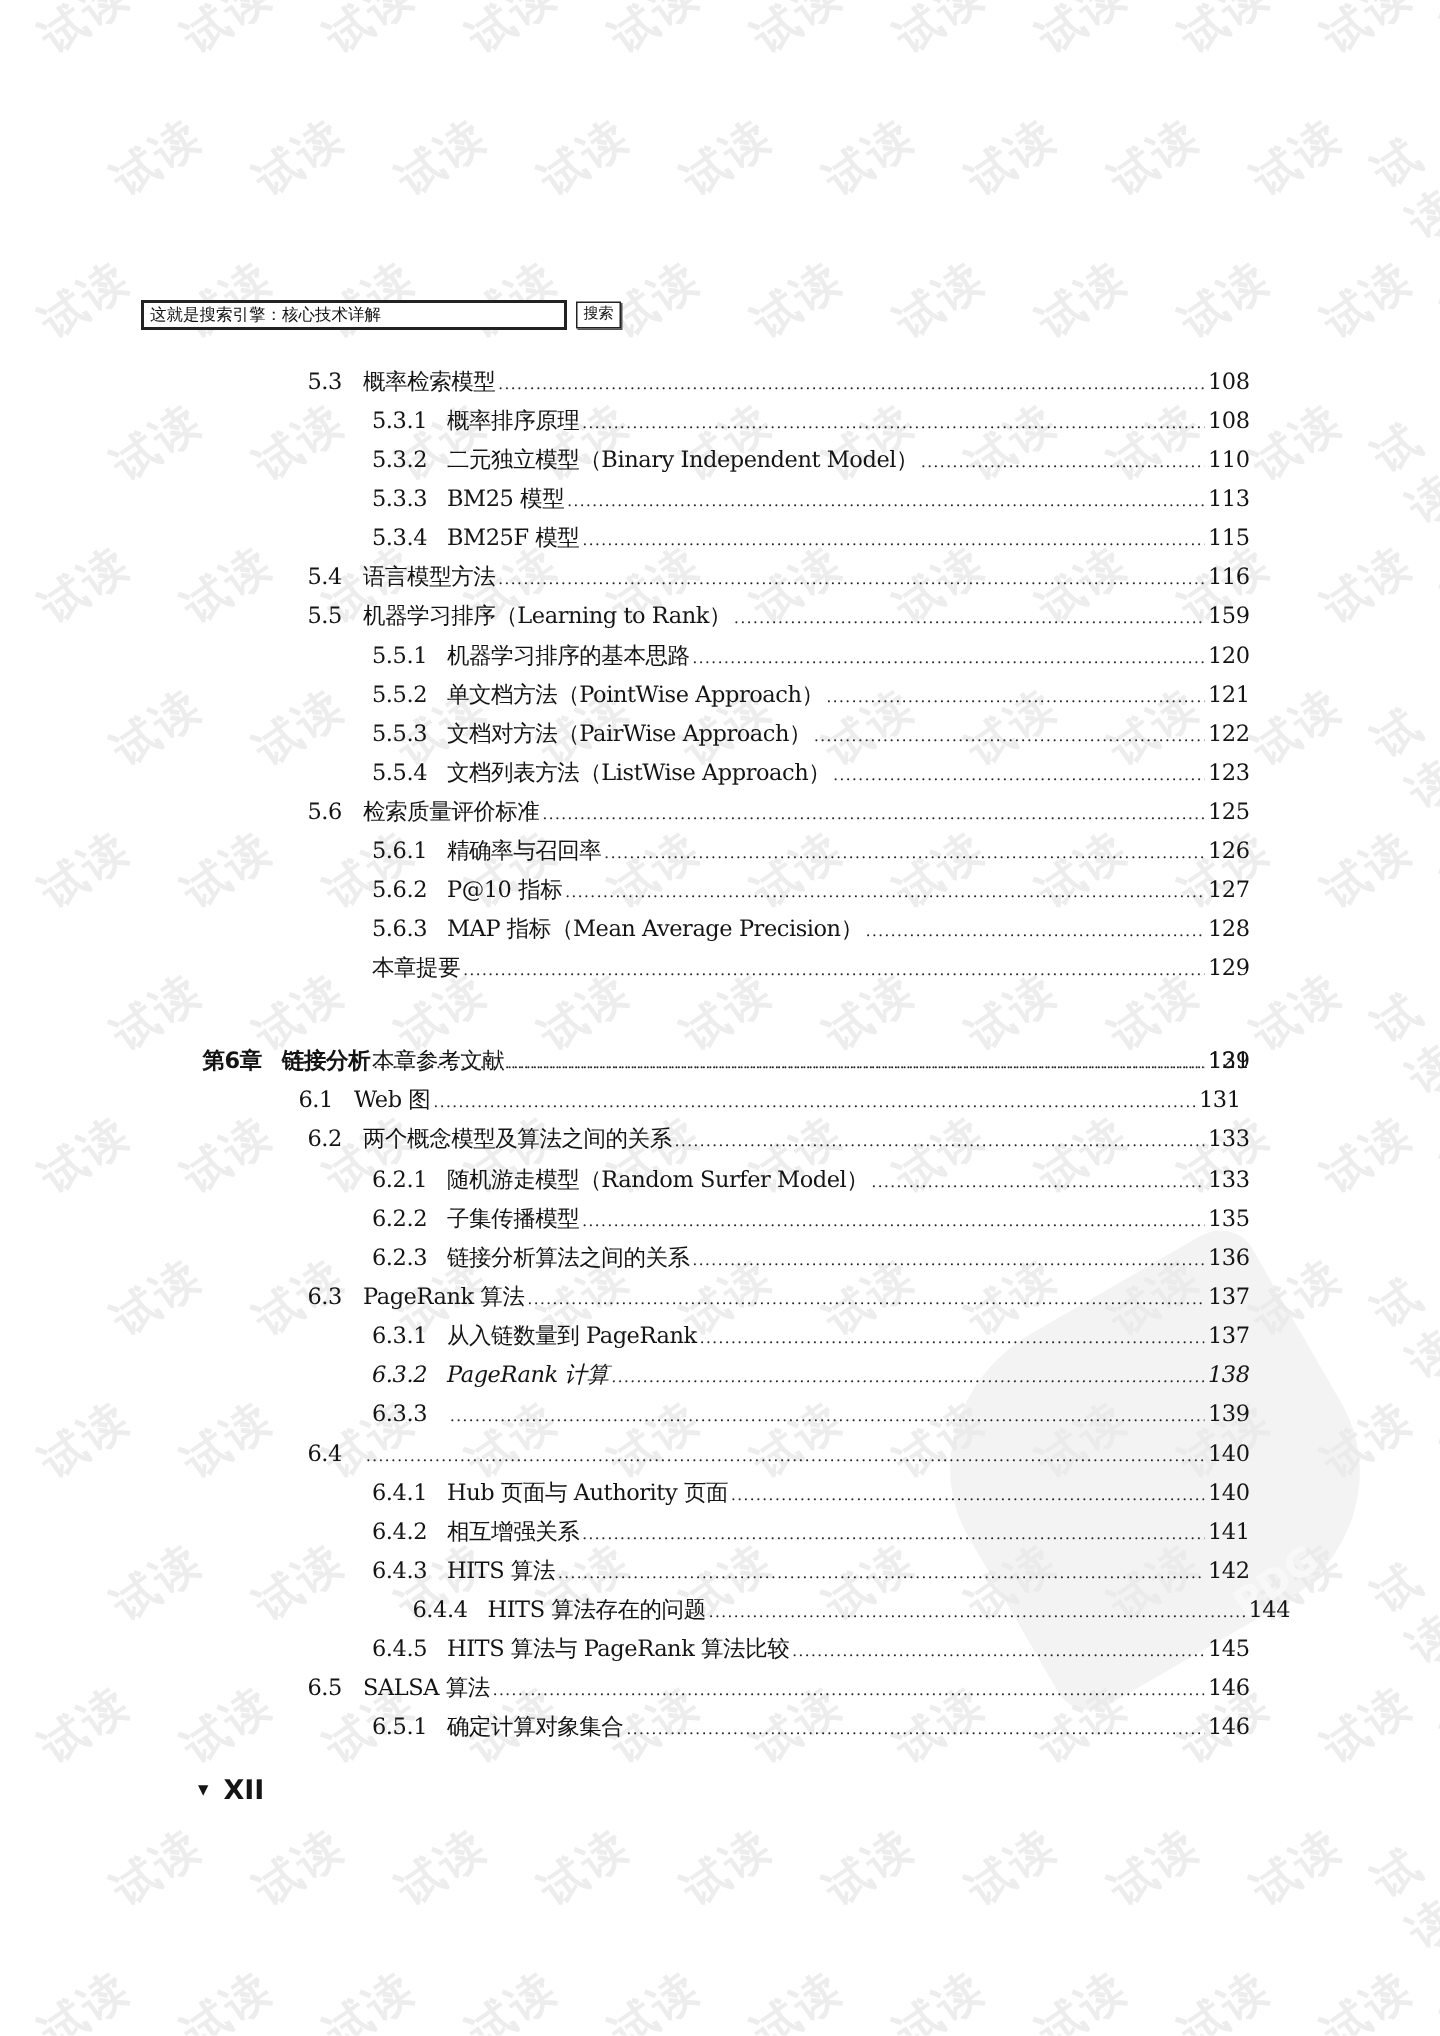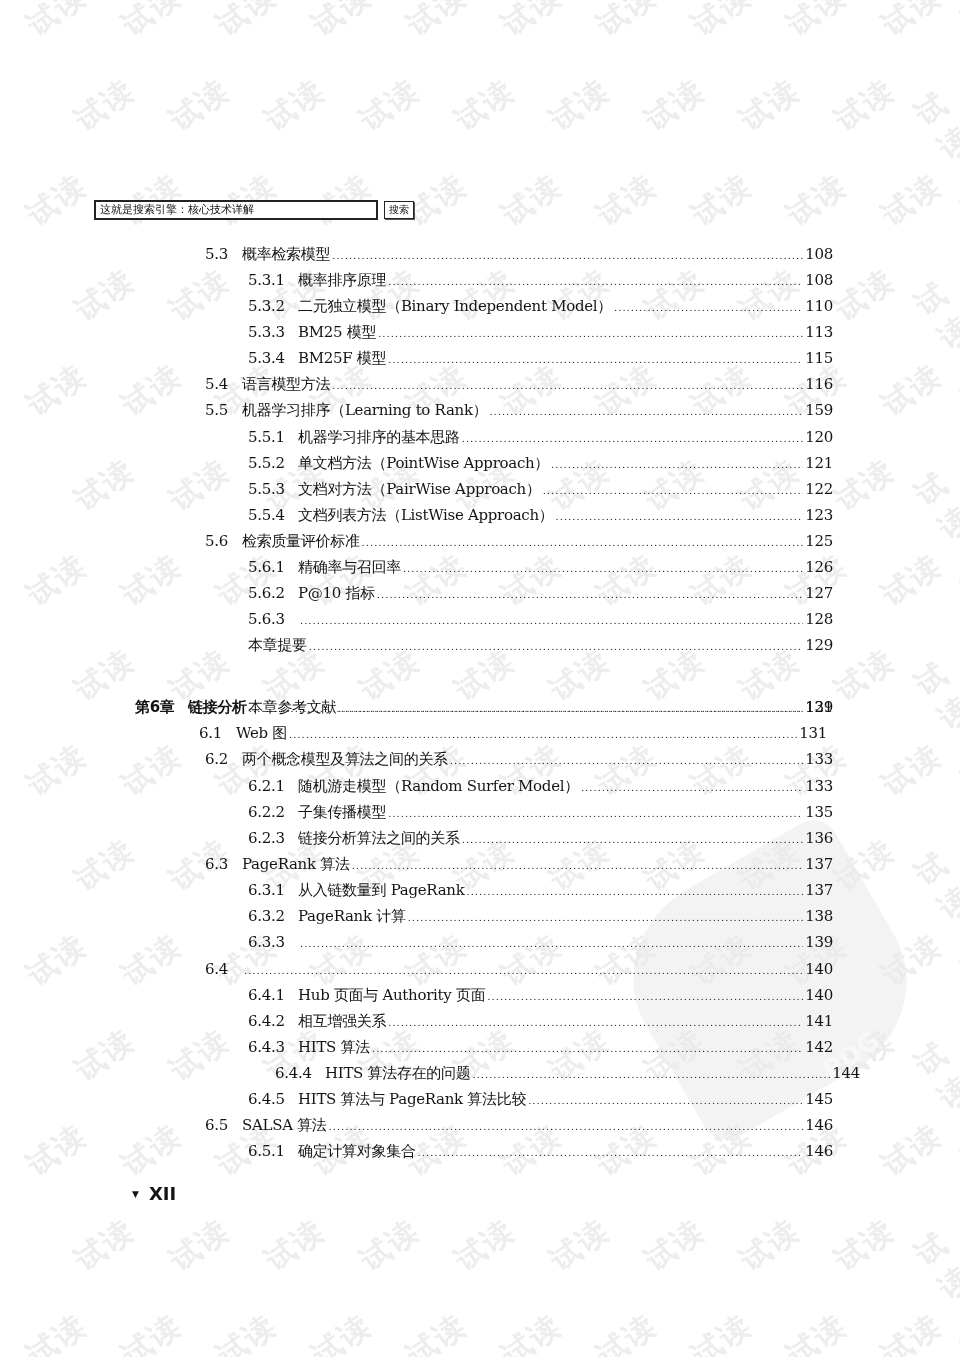--- a/index.html
+++ b/index.html
@@ -309,20 +309,21 @@
       <span class="page">126</span>
     </div>
     <div class="row lvl3" style="top: 582px; left: 248px; width: 585px;">
       <span class="num">5.6.2</span>
       <span class="title">P@10 指标</span>
       <span class="dots"></span>
       <span class="page">127</span>
     </div>
     <div class="row lvl3" style="top: 608px; left: 248px; width: 585px;">
       <span class="num">5.6.3</span>
+      <span class="title">MAP 指标（Mean Average Precision）</span>
       <span class="dots"></span>
       <span class="page">128</span>
     </div>
     <div class="row lvl3" style="top: 634px; left: 248px; width: 585px;">
       <span class="num" style="width: 0px;"></span>
       <span class="title">本章提要</span>
       <span class="dots"></span>
       <span class="page">129</span>
     </div>
     <div class="row lvl3" style="top: 660px; left: 248px; width: 585px; margin-top: 36px;">
@@ -372,21 +373,21 @@
       <span class="title">PageRank 算法</span>
       <span class="dots"></span>
       <span class="page">137</span>
     </div>
     <div class="row lvl3" style="top: 879px; left: 248px; width: 585px;">
       <span class="num">6.3.1</span>
       <span class="title">从入链数量到 PageRank</span>
       <span class="dots"></span>
       <span class="page">137</span>
     </div>
-    <div class="row lvl3" style="top: 905px; left: 248px; width: 585px;">
+    <div class="row lvl3" style="top: 905px; left: 248px; width: 585px; font-style: italic;">
       <span class="num">6.3.2</span>
       <span class="title">PageRank 计算</span>
       <span class="dots"></span>
       <span class="page">138</span>
     </div>
     <div class="row lvl3" style="top: 931px; left: 248px; width: 585px;">
       <span class="num">6.3.3</span>
       <span class="dots"></span>
       <span class="page">139</span>
     </div>

